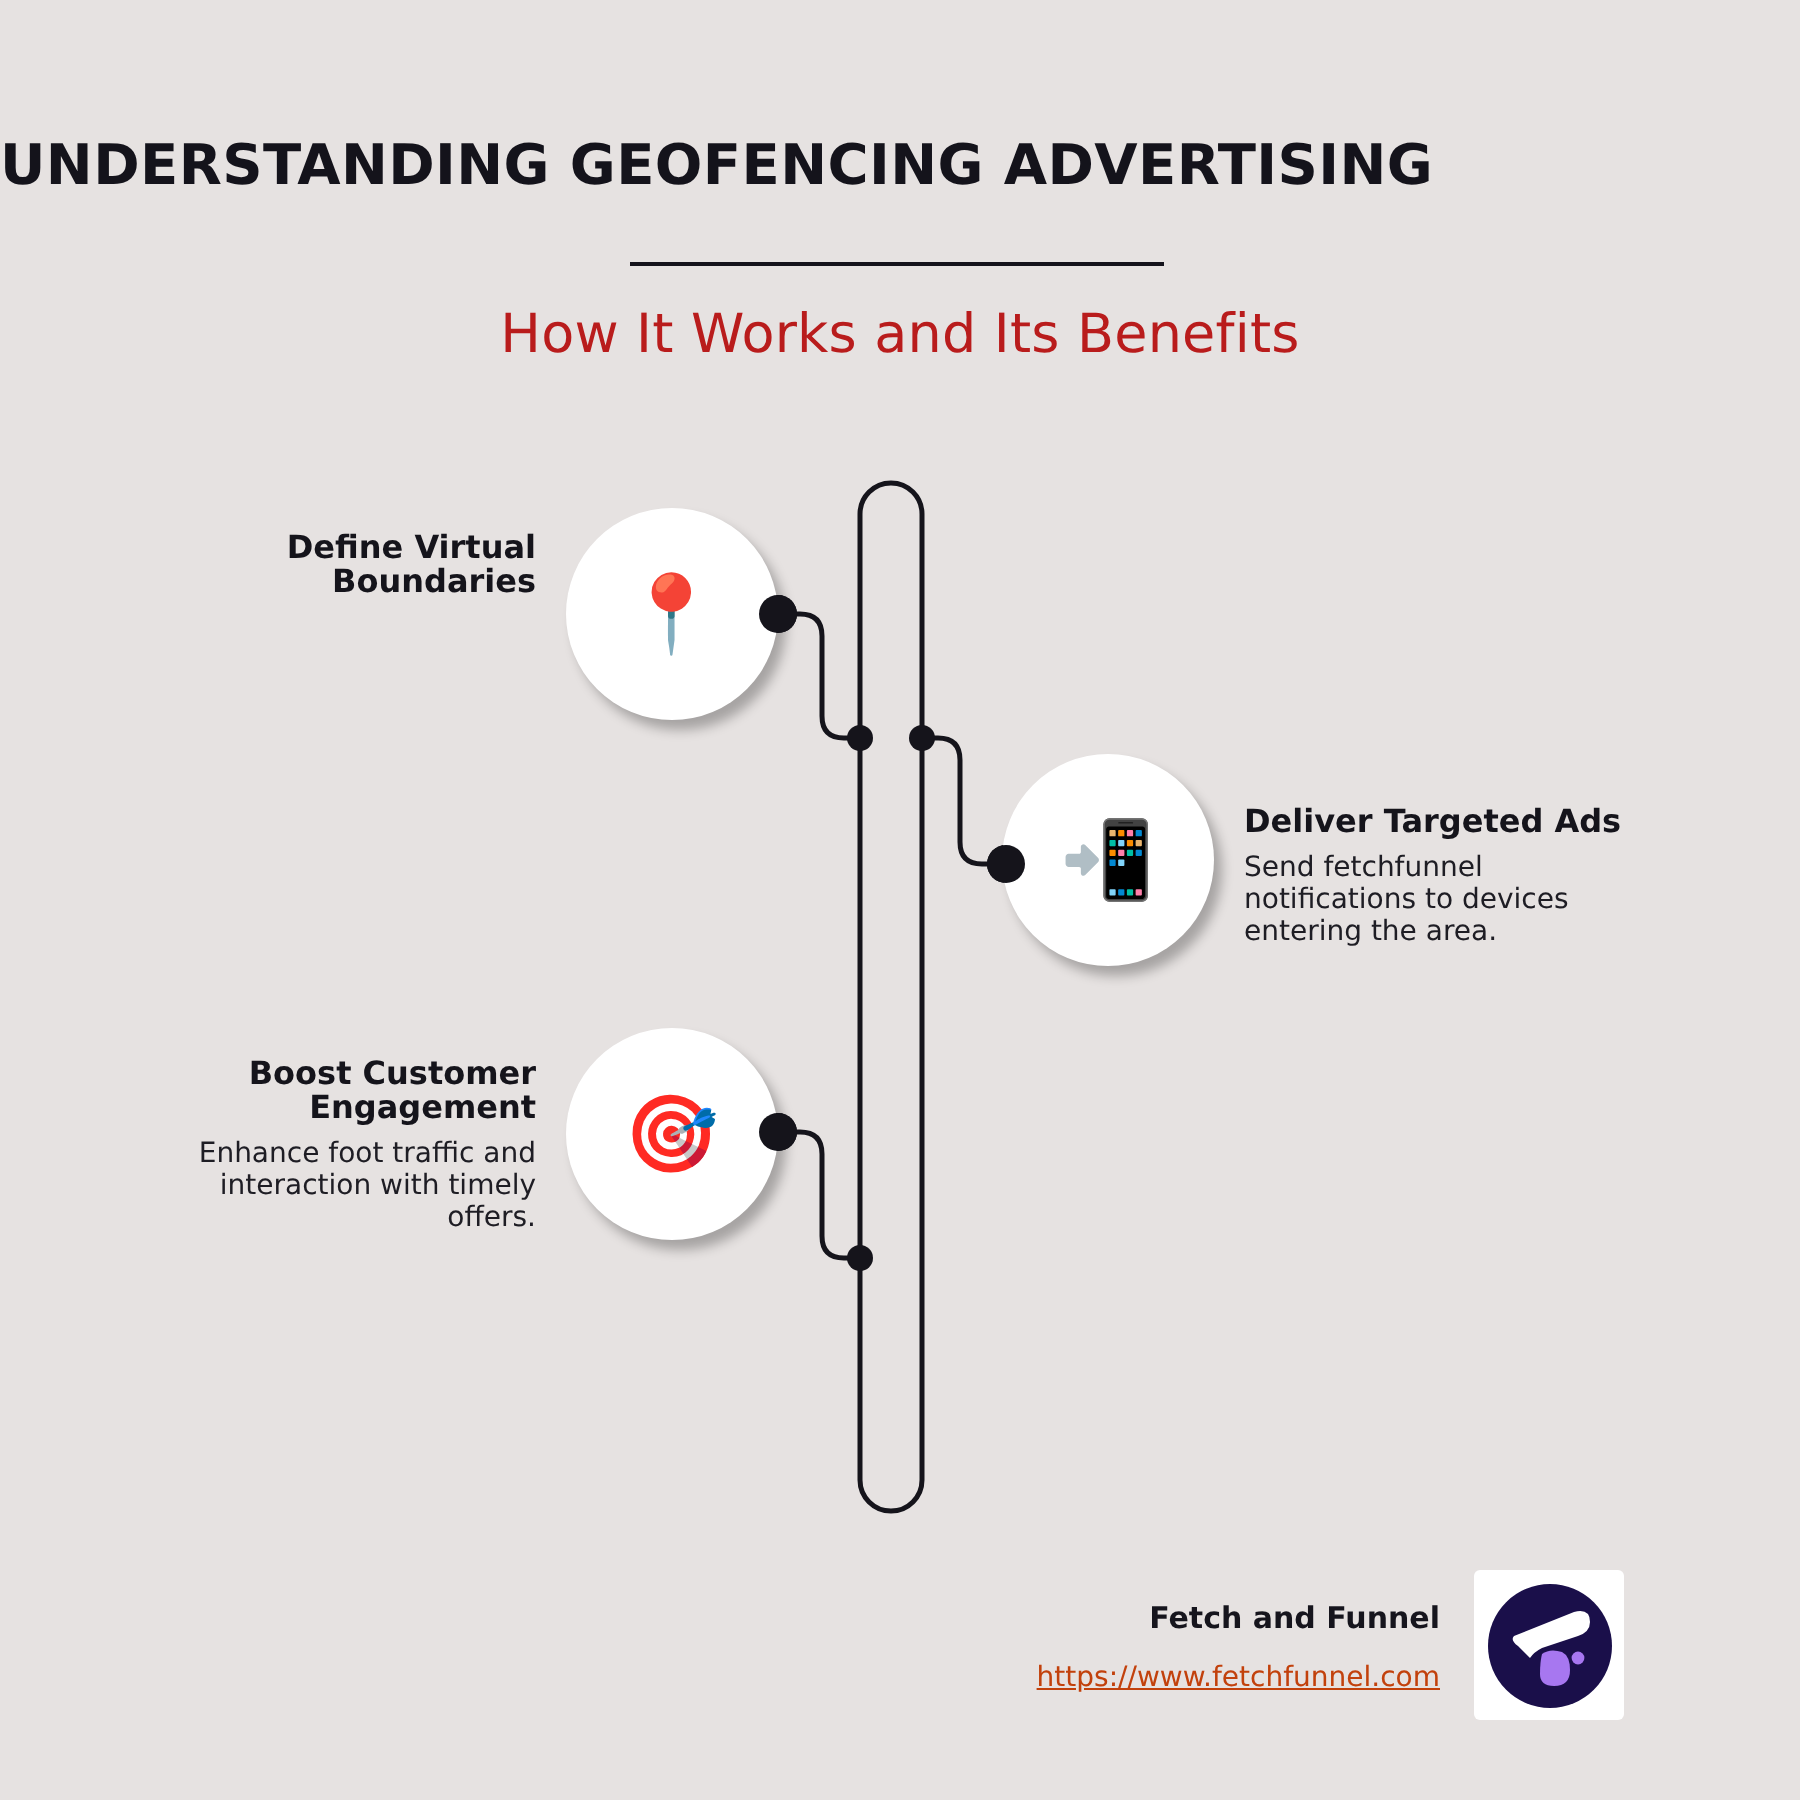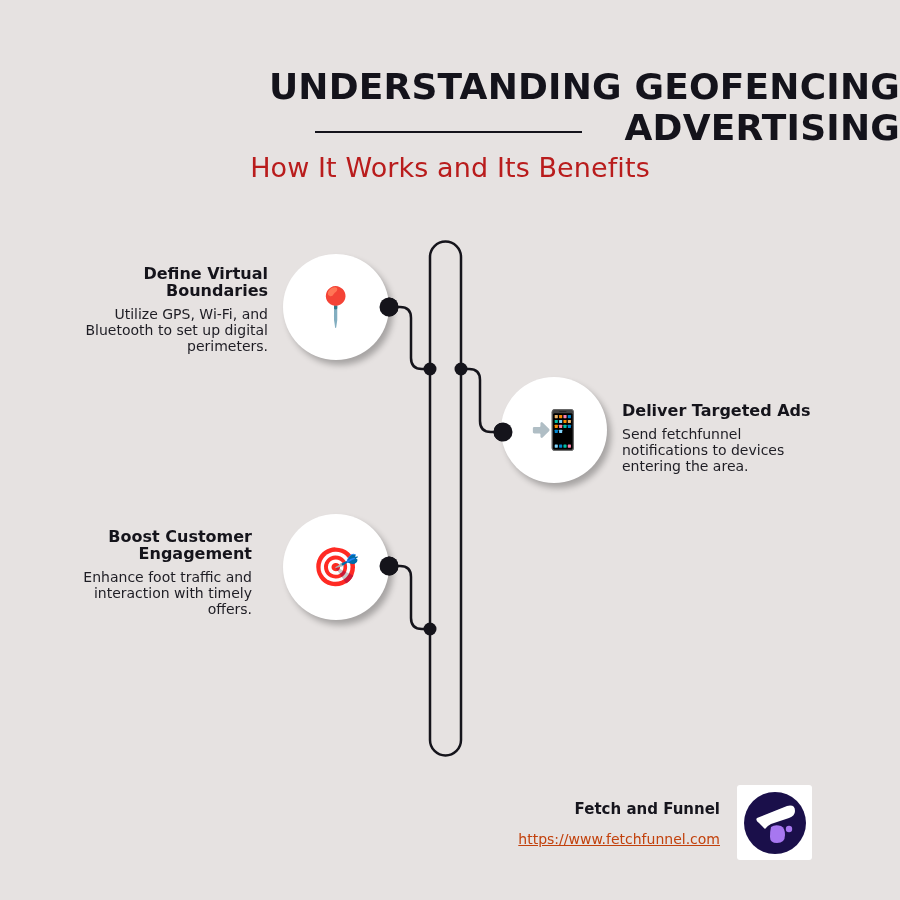--- a/index.html
+++ b/index.html
@@ -7,24 +7,24 @@
     body {
       background: #e6e2e1;
       position: relative;
       overflow: hidden;
       font-family: "DejaVu Sans", "Liberation Sans", sans-serif;
       color: #16151d;
     }
     .title {
       position: absolute;
       top: 66px; left: 0; width: 900px;
-      text-align: right;
+      text-align: left;
       font-family: "DejaVu Sans", sans-serif;
       font-weight: bold;
-      font-size: 36px;
+      font-size: 28px;
       letter-spacing: 0.2px;
       color: #14131b;
     }
     .divider {
       position: absolute;
       top: 131px; left: 315px;
       width: 267px; height: 2px;
       background: #14131b;
     }
     .subtitle {
@@ -131,25 +131,20 @@
 </div>
 
 <svg style="position:absolute;left:379px;top:297px;width:20px;height:20px;">
     <circle cx="10" cy="10" r="9.5" fill="#15141b"></circle>
   </svg>
 <div class="text-block left" style="right:632px; top:265px; width:240px;">
   <h3>
     <span>Define Virtual</span><br>
     <span>Boundaries</span>
   </h3>
-  <p>
-    <span>Utilize GPS, Wi-Fi, and</span><br>
-    <span>Bluetooth to set up digital</span><br>
-    <span>perimeters.</span>
-  </p>
 </div>
 
 <div class="node" style="left:501px; top:377px;">
   <span class="glyph">📲</span>
 </div>
 <svg style="position:absolute;left:493px;top:422px;width:20px;height:20px;">
     <circle cx="10" cy="10" r="9.5" fill="#15141b"></circle>
   </svg>
 <div class="text-block right" style="left:622px; top:402px; width:260px;">
   <h3>
@@ -161,21 +156,21 @@
     <span>entering the area.</span>
   </p>
 </div>
 
 <div class="node" style="left:283px; top:514px;">
   <span class="glyph">🎯</span>
 </div>
 <svg style="position:absolute;left:379px;top:556px;width:20px;height:20px;">
     <circle cx="10" cy="10" r="9.5" fill="#15141b"></circle>
   </svg>
-<div class="text-block left" style="right:648px; top:528px; width:240px;">
+<div class="text-block left" style="right:632px; top:528px; width:240px;">
   <h3>
     <span>Boost Customer</span><br>
     <span>Engagement</span>
   </h3>
   <p>
     <span>Enhance foot traffic and</span><br>
     <span>interaction with timely</span><br>
     <span>offers.</span>
   </p>
 </div>

